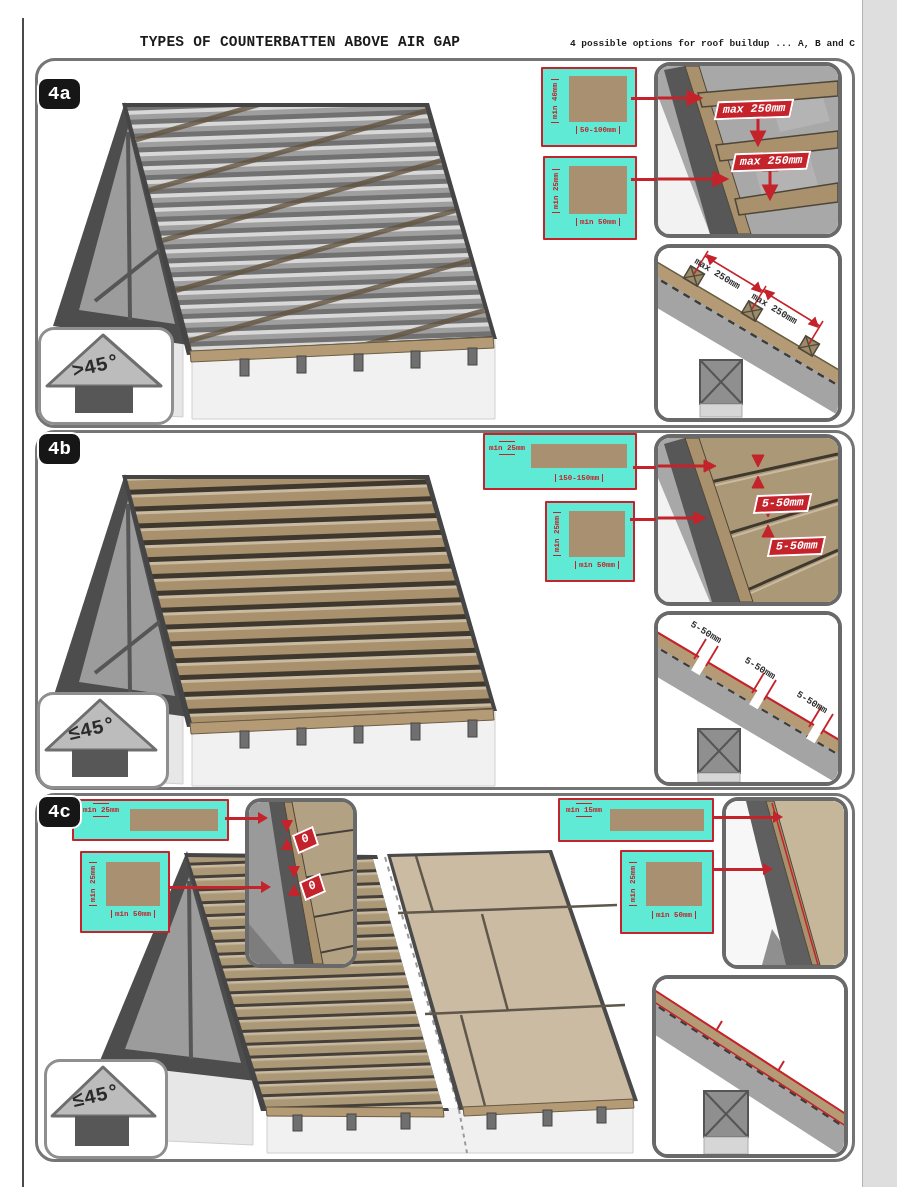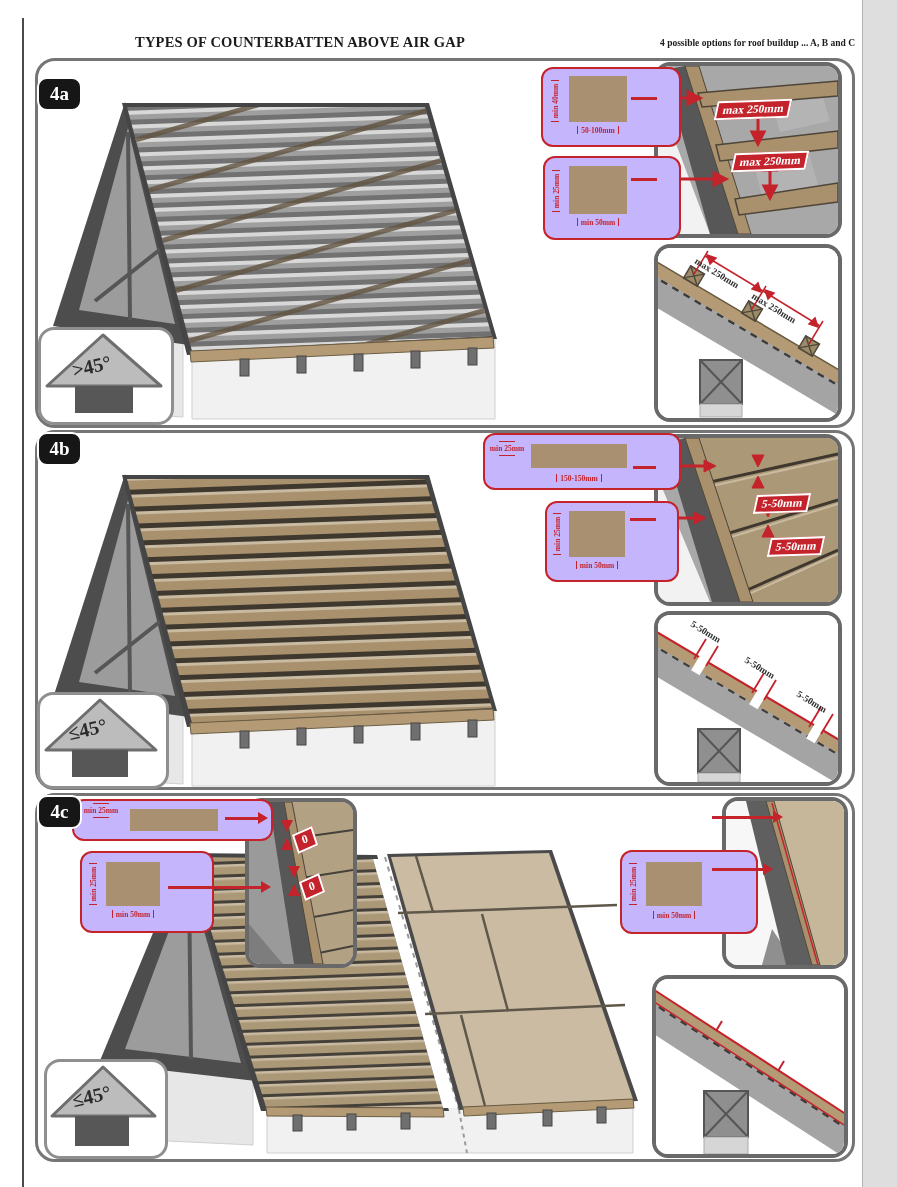--- a/index.html
+++ b/index.html
@@ -1,25 +1,25 @@
 <!DOCTYPE html>
 <html><head>
 <meta charset="utf-8">
 <style>
   html,body{margin:0;padding:0;background:#fff;}
   #stage{position:relative;width:897px;height:1187px;background:#fff;overflow:hidden;
-         font-family:Liberation Serif, serif;}
+         font-family:Liberation Mono, monospace;}
   .page-edge{position:absolute;left:862px;top:0;width:35px;height:1187px;background:#dedede;border-left:1px solid #b3b3b3;}
   .page-line{position:absolute;left:22px;top:18px;width:2px;height:1169px;background:#4a4a4a;}
   .title{position:absolute;left:0;top:34px;width:600px;text-align:center;font-size:14.5px;font-weight:bold;color:#1b1b1b;letter-spacing:.2px;}
   .subtitle{position:absolute;left:545px;top:38px;width:310px;text-align:right;font-size:9.5px;font-weight:bold;color:#1b1b1b;}
   .panel{position:absolute;left:35px;width:820px;background:#fff;border:3.5px solid #757575;border-radius:20px;box-sizing:border-box;z-index:1;}
   .illus{position:absolute;z-index:2;}
   .inset{position:absolute;border:4px solid #696969;border-radius:16px;overflow:hidden;background:#fff;z-index:3;box-sizing:content-box;}
-  .callout{position:absolute;background:#c4b5fd;border:2.5px solid #c4232b;border-radius:12px;z-index:4;padding-left:44px;}
+  .callout{position:absolute;background:#5eead4;border:2.5px solid #c4232b;border-radius:1px;z-index:4;}
   .swatch{position:absolute;background:#a89070;}
   .dim{position:absolute;color:#c4232b;font-size:7.5px;font-weight:bold;display:flex;align-items:center;justify-content:center;gap:3px;white-space:nowrap;height:10px;}
   .dim::before,.dim::after{content:"";width:1px;height:8px;background:#c4232b;flex:none;}
   .dim-v{transform:rotate(-90deg);}
   .dim-t{flex-direction:column;gap:2px;height:auto;}
   .dim-t::before,.dim-t::after{width:16px;height:1px;}
   .connector{position:absolute;height:3px;background:#c4232b;z-index:5;}
   .arrow{position:absolute;height:3px;background:#c4232b;z-index:6;}
   .arrow::after{content:"";position:absolute;right:-9px;top:-5px;width:0;height:0;
     border-left:10px solid #c4232b;border-top:6.5px solid transparent;border-bottom:6.5px solid transparent;}
@@ -355,20 +355,24 @@
         <polygon points="32,18 44,18 38,30"></polygon>
           <polygon points="32,48 44,48 38,36"></polygon>
         <polygon points="39,64 51,64 45,76"></polygon>
           <polygon points="39,94 51,94 45,82"></polygon>
       </g>
     </svg>
   </div>
   <div class="rlabel rlabel-rot" style="left:294px;top:830px">0</div>
   <div class="rlabel rlabel-rot" style="left:301px;top:877px">0</div>
 
+  <div class="callout" style="left:558px;top:798px;width:152px;height:40px">
+    <div class="swatch" style="left:50px;top:9px;width:94px;height:22px"></div>
+    <div class="dim dim-t" style="left:0px;top:3px;width:48px">min 15mm</div>
+  </div>
   <div class="callout" style="left:620px;top:850px;width:90px;height:80px">
     <div class="swatch" style="left:24px;top:10px;width:56px;height:44px"></div>
     <div class="dim dim-v" style="left:-11px;top:27px;width:44px">min 25mm</div>
     <div class="dim" style="left:21px;top:58px;width:62px">min 50mm</div>
   </div>
   <div class="arrow" style="left:712px;top:816px;width:62px"></div>
   <div class="arrow" style="left:712px;top:868px;width:52px"></div>
 
   <div class="inset" style="left:722px;top:797px;width:118px;height:164px">
     <svg width="118" height="164" viewBox="0 0 118 164">

